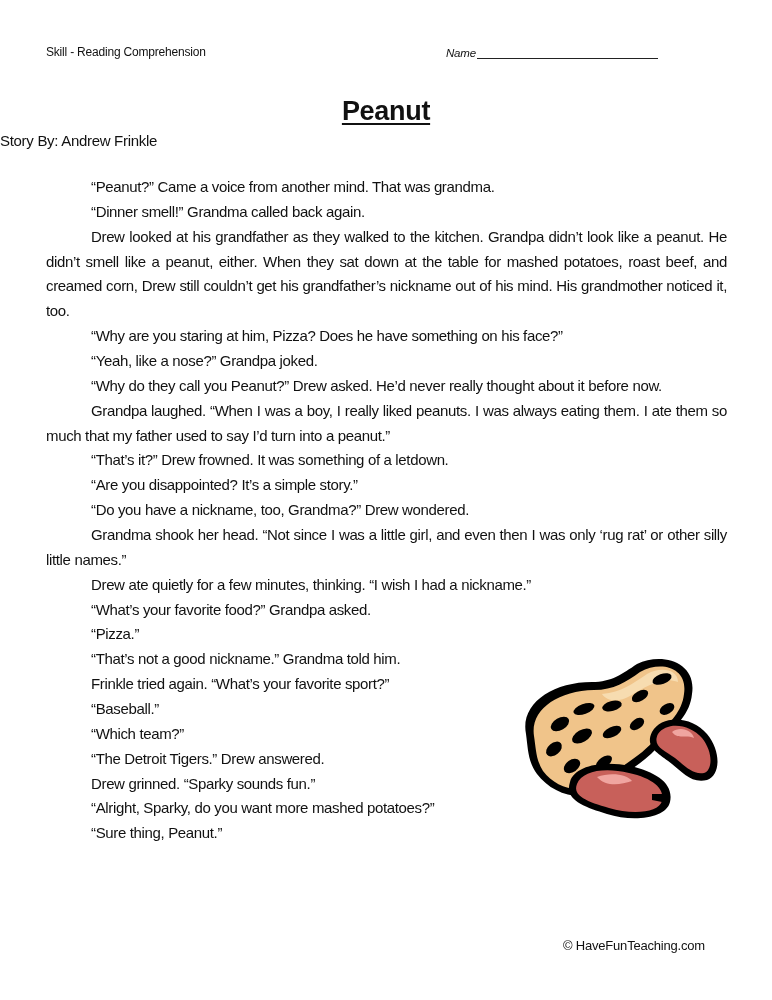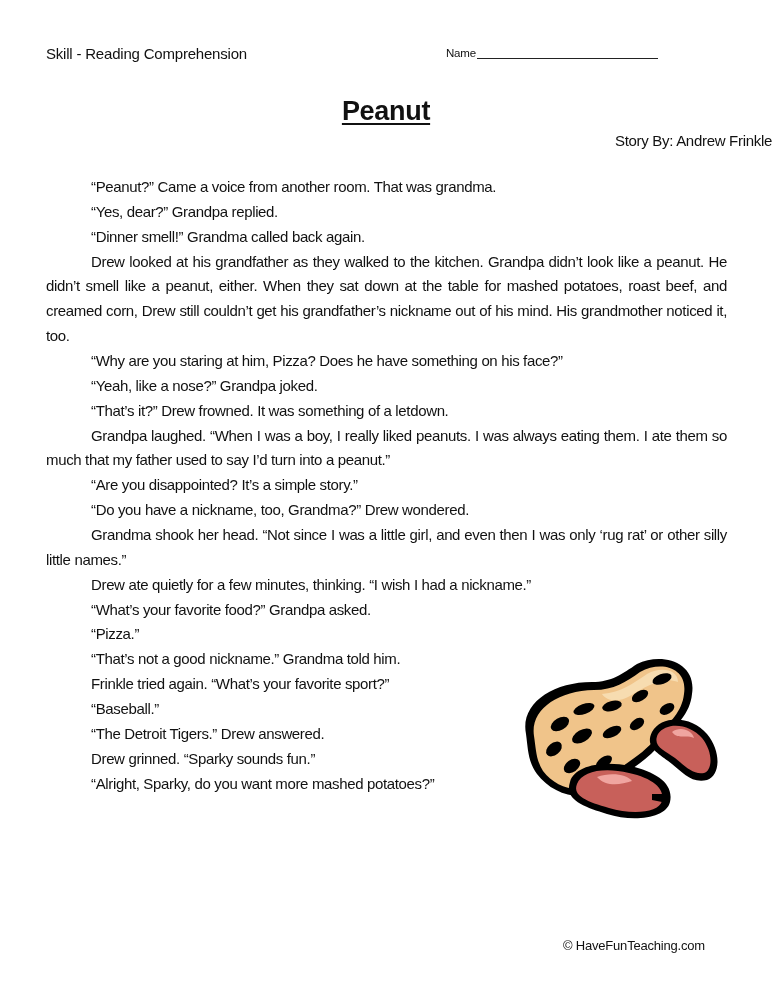--- a/index.html
+++ b/index.html
@@ -12,32 +12,33 @@
     height: 1000px;
     position: relative;
     overflow: hidden;
     font-family: "Liberation Sans", "DejaVu Sans", sans-serif;
     color: #111111;
   }
   .header-skill {
     position: absolute;
     left: 46px;
     top: 45px;
-    font-size: 15px;
+    font-size: 12px;
     letter-spacing: -0.2px;
     color: #111;
   }
   .header-name {
     position: absolute;
     left: 446px;
     top: 45px;
     font-size: 11.5px;
     letter-spacing: -0.2px;
     display: flex;
     align-items: flex-end;
+    font-style: italic;
   }
   .name-line {
     display: inline-block;
     width: 181px;
     border-bottom: 1px solid #222;
     height: 13px;
     margin-left: 1px;
   }
   .title {
     position: absolute;
@@ -53,21 +54,21 @@
     text-decoration: underline;
     text-decoration-thickness: 2px;
     text-underline-offset: 3px;
     margin-top: 31px;
   }
   .byline {
     position: absolute;
     left: 0;
     width: 772px;
     top: 132px;
-    text-align: right;
+    text-align: left;
     font-size: 15px;
     letter-spacing: -0.3px;
   }
   .story {
     position: absolute;
     left: 46px;
     top: 175px;
     width: 681px;
     font-size: 15px;
     line-height: 24.86px;
@@ -107,40 +108,42 @@
     <span class="name-line"></span>
   </div>
 
   <div class="title">
     <span>Peanut</span>
   </div>
 
   <div class="byline">Story By: Andrew Frinkle</div>
 
   <div class="story">
-    <p>“Peanut?” Came a voice from another room. That was grandma.</p>
-    <p>“Yes, dear?” Grandpa replied.</p>
+    <p>“Peanut?” Came a voice from another mind. That was grandma.</p>
     <p>“Dinner smell!” Grandma called back again.</p>
     <p>Drew looked at his grandfather as they walked to the kitchen. Grandpa didn’t look like a peanut. He didn’t smell like a peanut, either. When they sat down at the table for mashed potatoes, roast beef, and creamed corn, Drew still couldn’t get his grandfather’s nickname out of his mind. His grandmother noticed it, too.</p>
     <p>“Why are you staring at him, Pizza? Does he have something on his face?”</p>
     <p>“Yeah, like a nose?” Grandpa joked.</p>
+    <p>“Why do they call you Peanut?” Drew asked. He’d never really thought about it before now.</p>
+    <p>Grandpa laughed. “When I was a boy, I really liked peanuts. I was always eating them. I ate them so much that my father used to say I’d turn into a peanut.”</p>
     <p>“That’s it?” Drew frowned. It was something of a letdown.</p>
-    <p>Grandpa laughed. “When I was a boy, I really liked peanuts. I was always eating them. I ate them so much that my father used to say I’d turn into a peanut.”</p>
     <p>“Are you disappointed? It’s a simple story.”</p>
     <p>“Do you have a nickname, too, Grandma?” Drew wondered.</p>
     <p>Grandma shook her head. “Not since I was a little girl, and even then I was only ‘rug rat’ or other silly little names.”</p>
     <p>Drew ate quietly for a few minutes, thinking. “I wish I had a nickname.”</p>
     <p>“What’s your favorite food?” Grandpa asked.</p>
     <p>“Pizza.”</p>
     <p>“That’s not a good nickname.” Grandma told him.</p>
     <p>Frinkle tried again. “What’s your favorite sport?”</p>
     <p>“Baseball.”</p>
+    <p>“Which team?”</p>
     <p>“The Detroit Tigers.” Drew answered.</p>
     <p>Drew grinned. “Sparky sounds fun.”</p>
     <p>“Alright, Sparky, do you want more mashed potatoes?”</p>
+    <p>“Sure thing, Peanut.”</p>
   </div>
 
   <div class="peanut-art">
     <svg width="212" height="170" viewBox="0 0 212 170" xmlns="http://www.w3.org/2000/svg">
 
       <path d="M14 80 C 8 50, 40 28, 80 28 C 100 28, 110 20, 125 10 C 150 -2, 185 8, 180 40 C 178 60, 165 70, 150 88 C 135 108, 110 120, 92 135 C 70 150, 40 140, 25 120 C 16 108, 16 95, 14 80 Z" fill="#000"></path>
 
       <path d="M22 82 C 18 56, 45 37, 82 36 C 102 36, 114 28, 128 18 C 150 6, 176 14, 172 40 C 170 58, 158 68, 144 84 C 130 102, 106 114, 88 128 C 68 142, 44 134, 31 117 C 24 106, 24 95, 22 82 Z" fill="#f0c48a"></path>
 
       <path d="M90 40 C 110 38, 120 30, 135 20 C 150 12, 166 16, 166 28 C 150 22, 135 32, 118 42 C 108 48, 95 48, 90 40 Z" fill="#f7dcb0"></path>

